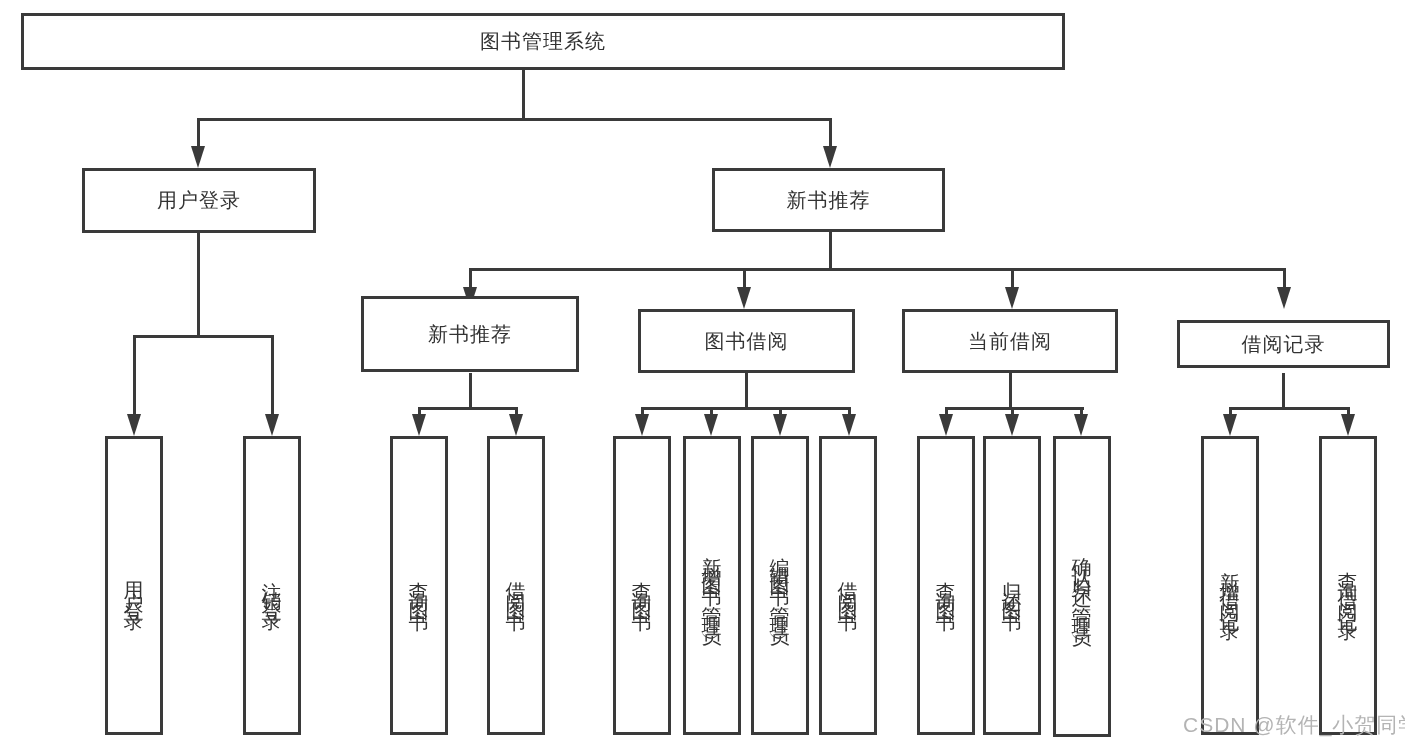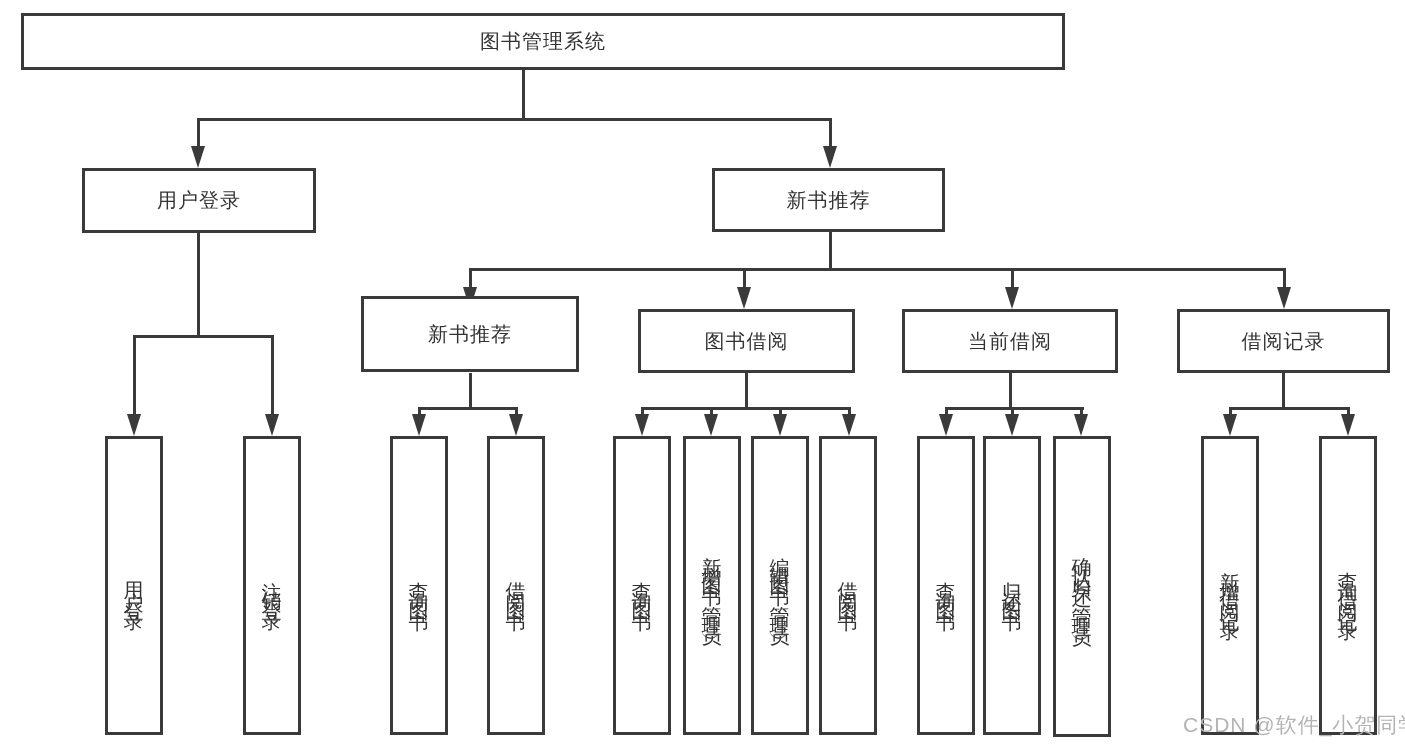--- a/index.html
+++ b/index.html
@@ -83,21 +83,21 @@
 
   <div class="box" style="left:361px;top:296px;width:218px;height:76px;">
     <span>新书推荐</span>
   </div>
   <div class="box" style="left:902px;top:309px;width:216px;height:64px;">
     <span>当前借阅</span>
   </div>
   <div class="box" style="left:638px;top:309px;width:217px;height:64px;">
     <span>图书借阅</span>
   </div>
-  <div class="box" style="left:1177px;top:309px;width:213px;height:64px;">
+  <div class="box" style="left:1177px;top:320px;width:213px;height:48px;">
     <span>借阅记录</span>
   </div>
 
   <div class="vline" style="left:469px;top:373px;height:37px;"></div>
   <div class="hline" style="left:418px;top:407px;width:100px;"></div>
   <div class="vline" style="left:418px;top:407px;height:12px;"></div>
   <div class="arrow" style="left:412px;top:414px;"></div>
   <div class="vline" style="left:515px;top:407px;height:12px;"></div>
   <div class="arrow" style="left:509px;top:414px;"></div>
 

